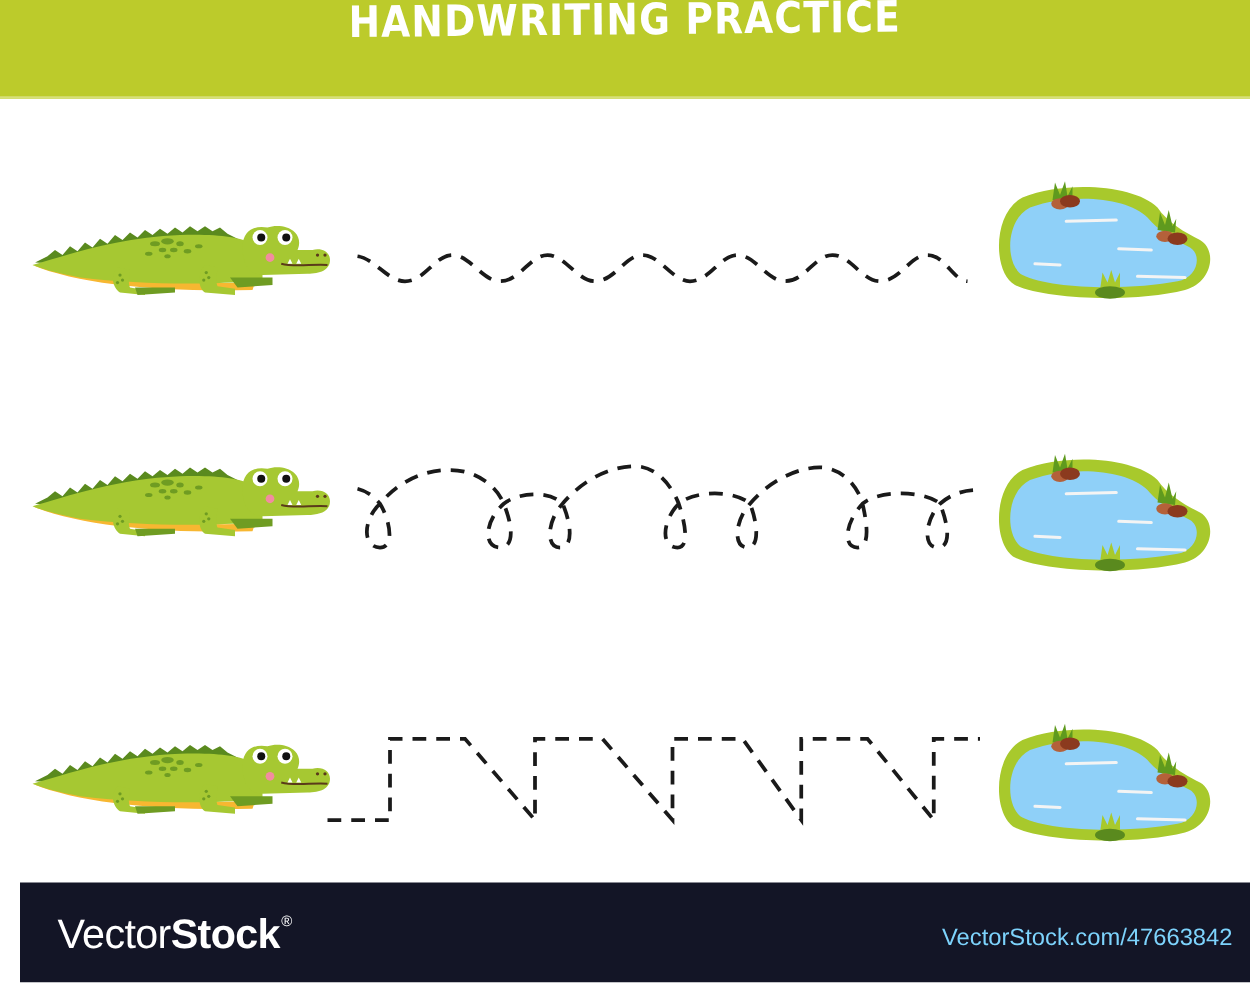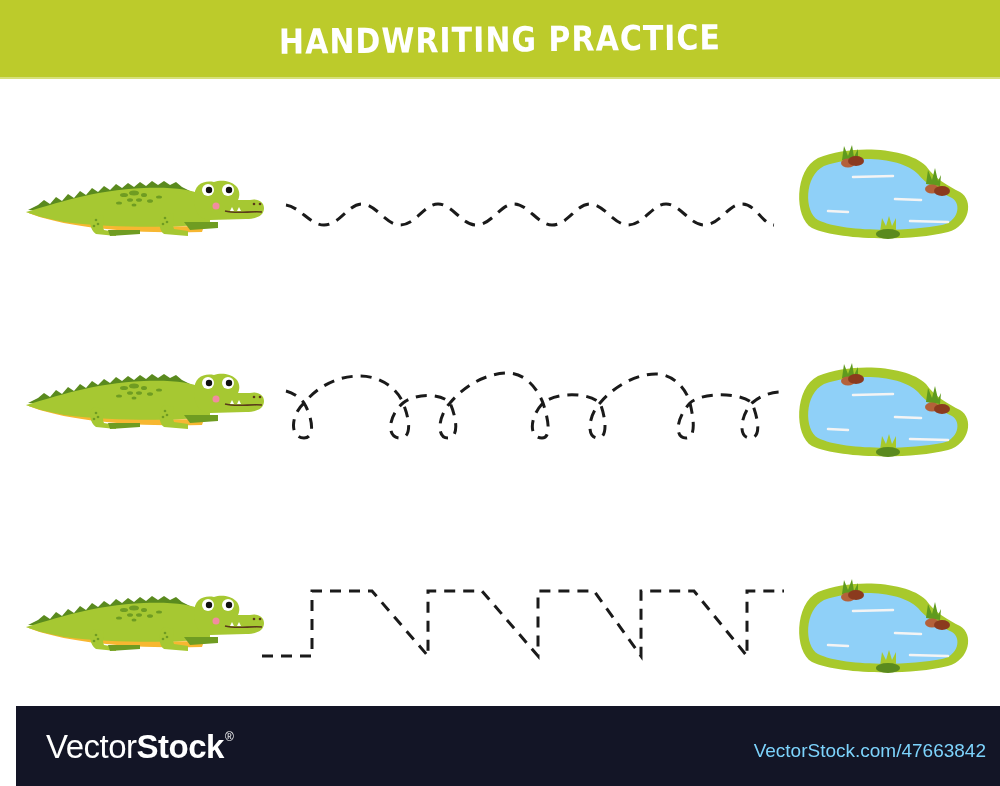--- a/index.html
+++ b/index.html
@@ -1,17 +1,17 @@
 <!DOCTYPE html>
 <html><head>
 <meta charset="utf-8">
 <style>
   html, body { margin:0; padding:0; }
   body { width:1000px; height:786px; background:#ffffff; position:relative; overflow:hidden; font-family:"DejaVu Sans", sans-serif; }
-  .header { position:absolute; left:0; top:0; width:1000px; height:77px; background:#bccb2b; border-bottom:2px solid #d6e07a; display:flex; align-items:center; justify-content:center; }
+  .header { position:absolute; left:0; top:0; width:1000px; height:77px; background:#bccb2b; border-bottom:2px solid #d6e07a; display:flex; justify-content:center; }
   .header-title { color:#ffffff; font-family:"DejaVu Sans", sans-serif; font-weight:bold; font-size:30px; letter-spacing:1px; transform:scaleY(1.15) rotate(-0.5deg); margin-top:2px; }
   .canvas { position:absolute; left:0; top:0; width:1000px; height:786px; }
   .footer { position:absolute; left:16px; top:706px; width:1000px; height:80px; background:#131526; }
   .footer-logo { position:absolute; left:30px; top:22px; color:#ffffff; font-family:"Liberation Sans", sans-serif; font-size:33px; letter-spacing:-0.5px; }
   .footer-logo .light { font-weight:normal; }
   .footer-logo .bold { font-weight:bold; }
   .footer-logo .reg { font-size:12px; vertical-align:top; position:relative; top:2px; margin-left:1px; }
   .footer-id { position:absolute; right:30px; top:34px; color:#7dd3fc; font-family:"Liberation Sans", sans-serif; font-size:19px; }
   .trace { fill:none; stroke:#1a1a1a; stroke-width:3; stroke-dasharray:11 8; stroke-linecap:butt; stroke-linejoin:miter; }
 </style>

